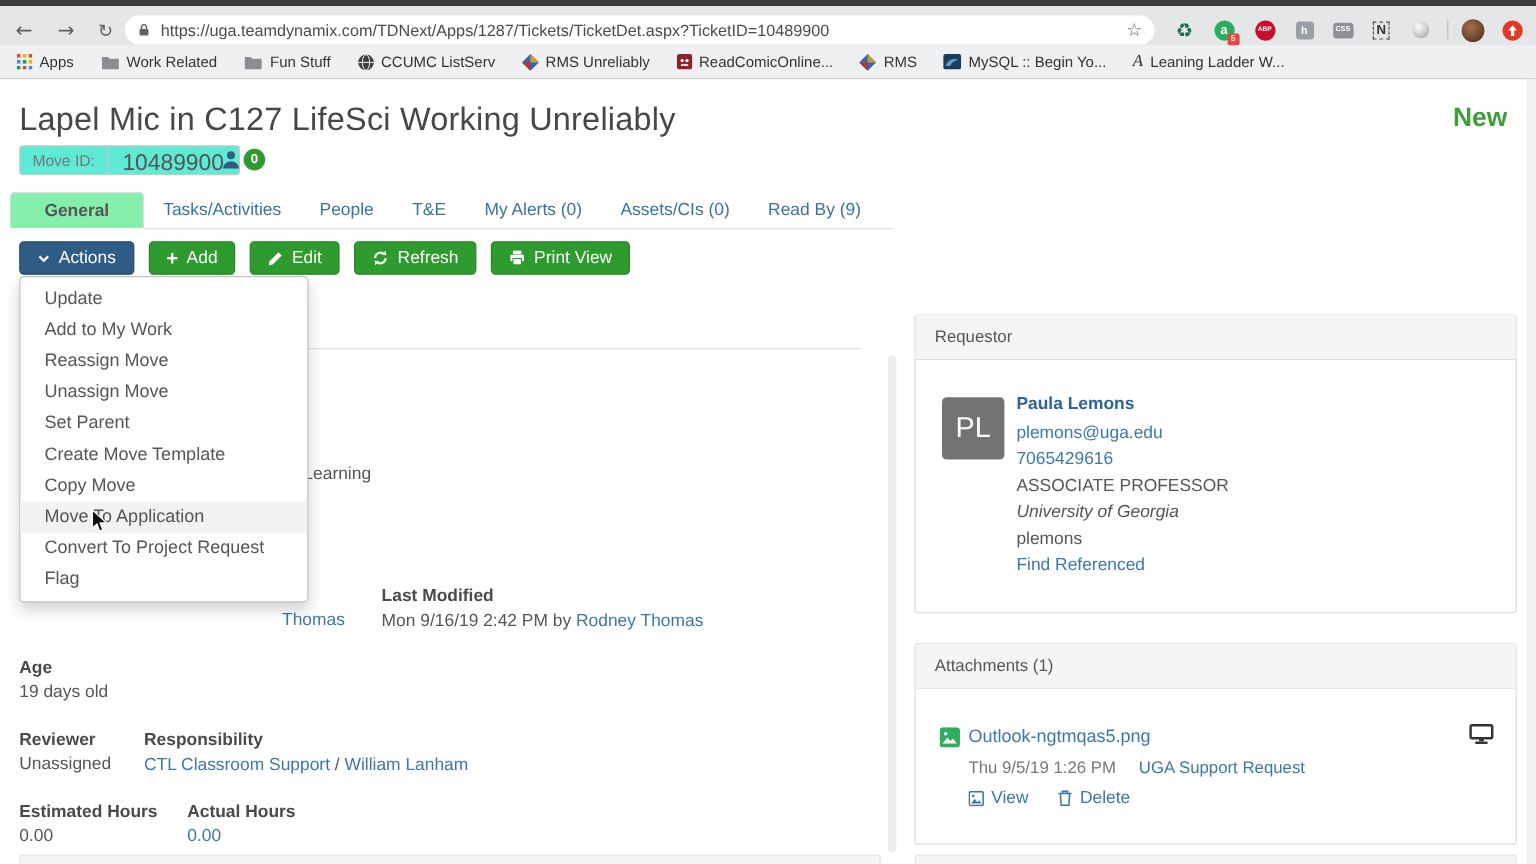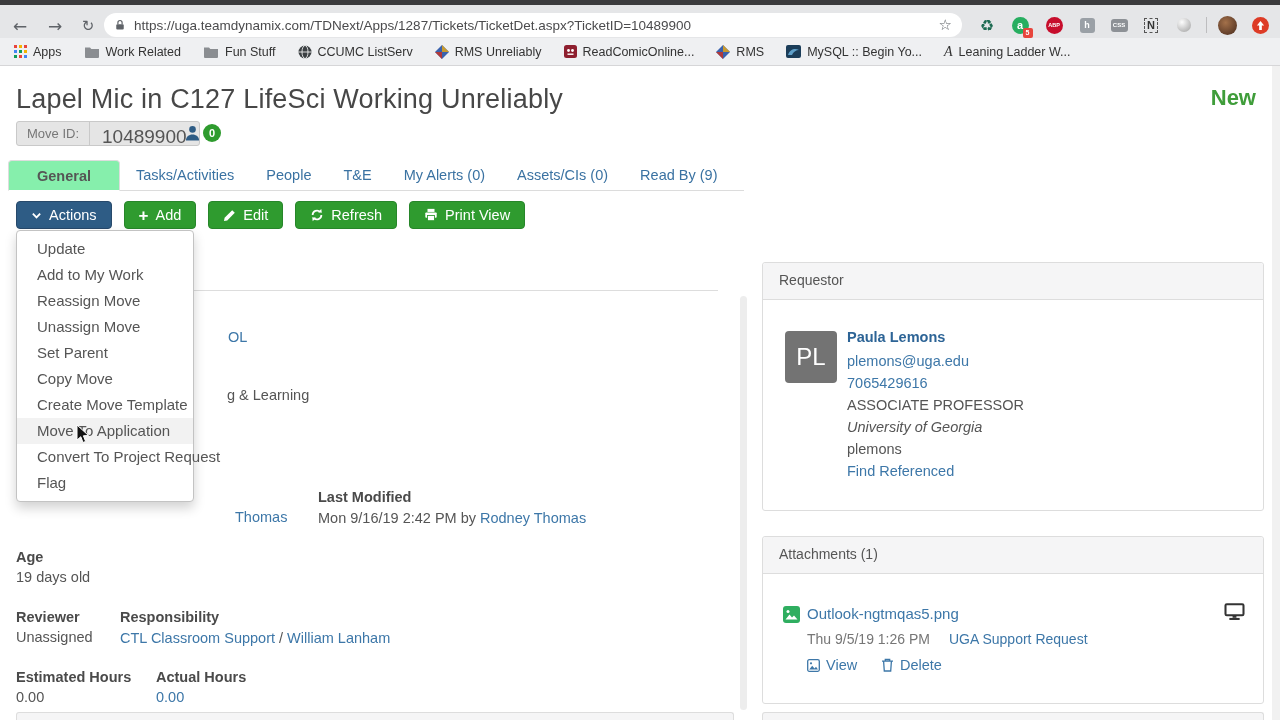--- a/index.html
+++ b/index.html
@@ -22,21 +22,21 @@
 
   #bookmarks-bar { left:0; top:38px; width:1280px; height:28px; background:#eff0f2;
     border-bottom:1px solid #d6d6d8; display:flex; align-items:center; padding-left:14px; }
   .bm { display:flex; align-items:center; margin-right:22px; cursor:pointer; }
   .bm .lbl { font-size:12.5px; color:#333; margin-left:6px; white-space:nowrap; }
 
   
   #page-title { left:16px; top:84px; font-size:27px; color:#474747; letter-spacing:.2px; }
   #new-badge { right:24px; top:85px; font-size:22px; font-weight:bold; color:#3f9d3a; }
   #moveid-box { left:16px; top:121px; height:25px; display:inline-flex; align-items:stretch;
-    border:1px solid #c9c9c9; border-radius:3px; background:#e5e5e5; }
+    border:1px solid #c9c9c9; border-radius:3px; background:#5eead4; }
   #moveid-box .cell1 { padding:4px 10px 0; color:#777; font-size:13px; border-right:1px solid #c9c9c9; }
   #moveid-box .cell2 { padding:4px 12px 0; color:#555; font-size:19px; }
   #resp-icon { left:184px; top:124px; }
   #resp-badge { left:203px; top:124px; width:18px; height:18px; background:#2e9b2e; font-size:11px; }
 
   
   #tabstrip { left:8px; top:160px; width:736px; height:31px; border-bottom:1px solid #dcdcdc; display:flex; }
   .tab { font-size:14.5px; color:#3a72a2; padding:7px 16px 0; cursor:pointer; white-space:nowrap; }
   .tab.active { background:#86efac; border:1px solid #ddd; border-bottom:1px solid #fff;
     border-radius:4px 4px 0 0; color:#555; margin-bottom:-1px; padding:7px 28px 0;font-weight:bold; }
@@ -44,21 +44,21 @@
   
   #btnrow { left:16px; top:201px; display:flex; }
   .btn { height:28px; border-radius:4px; color:#fff; font-size:14.5px; display:flex;
     align-items:center; padding:0 14px; margin-right:12px; cursor:pointer; }
   .btn .ic { margin-right:7px; display:flex; align-items:center; }
   .btn-navy { background:#2e5c85; border:1px solid #27496b; }
   .btn-green { background:#2f9b2f; border:1px solid #27862a; }
   .plus { font-size:17px; font-weight:bold; line-height:1; }
 
   
-  #actions-menu { left:16px; top:230px; width:178px; background:#fff; border:1px solid #c3c3c3;
+  #actions-menu { left:16px; top:230px; width:241px; background:#fff; border:1px solid #c3c3c3;
     border-radius:4px; box-shadow:0 6px 12px rgba(0,0,0,.18); padding:5px 0; z-index:50; }
   #actions-menu .mi { display:block; padding:0 20px; font-size:15px; color:#555;
     line-height:26px; cursor:pointer; white-space:nowrap; }
   #actions-menu .mi.hover { background:#f2f2f2; }
   #cursor { left:76px; top:424px; z-index:60; pointer-events:none; }
 
   
   #divider { left:16px; top:290px; width:702px; height:1px; background:#ddd; }
   .lab { font-size:14.5px; font-weight:bold; color:#4a4a4a; }
   .val { font-size:14.5px; color:#555; }
@@ -325,22 +325,22 @@
   <span class="abs lnk" style="left:156px;top:689px;">0.00</span>
 
   <div class="abs" id="left-scrollbar"></div>
 
   <div class="abs" id="actions-menu">
     <span class="mi">Update</span>
     <span class="mi">Add to My Work</span>
     <span class="mi">Reassign Move</span>
     <span class="mi">Unassign Move</span>
     <span class="mi">Set Parent</span>
+    <span class="mi">Create Move Template</span>
     <span class="mi">Copy Move</span>
-    <span class="mi">Create Move Template</span>
     <span class="mi hover">Move To Application</span>
     <span class="mi">Convert To Project Request</span>
     <span class="mi">Flag</span>
   </div>
   <div class="abs" id="cursor">
     <svg width="15" height="21" viewBox="0 0 15 21">
         <path d="M1 1 L1 16 L4.8 12.7 L7 18.5 L9.6 17.4 L7.4 11.8 L12.5 11.5 Z" fill="#111" stroke="#fff" stroke-width="1"></path>
       </svg>
   </div>
 

